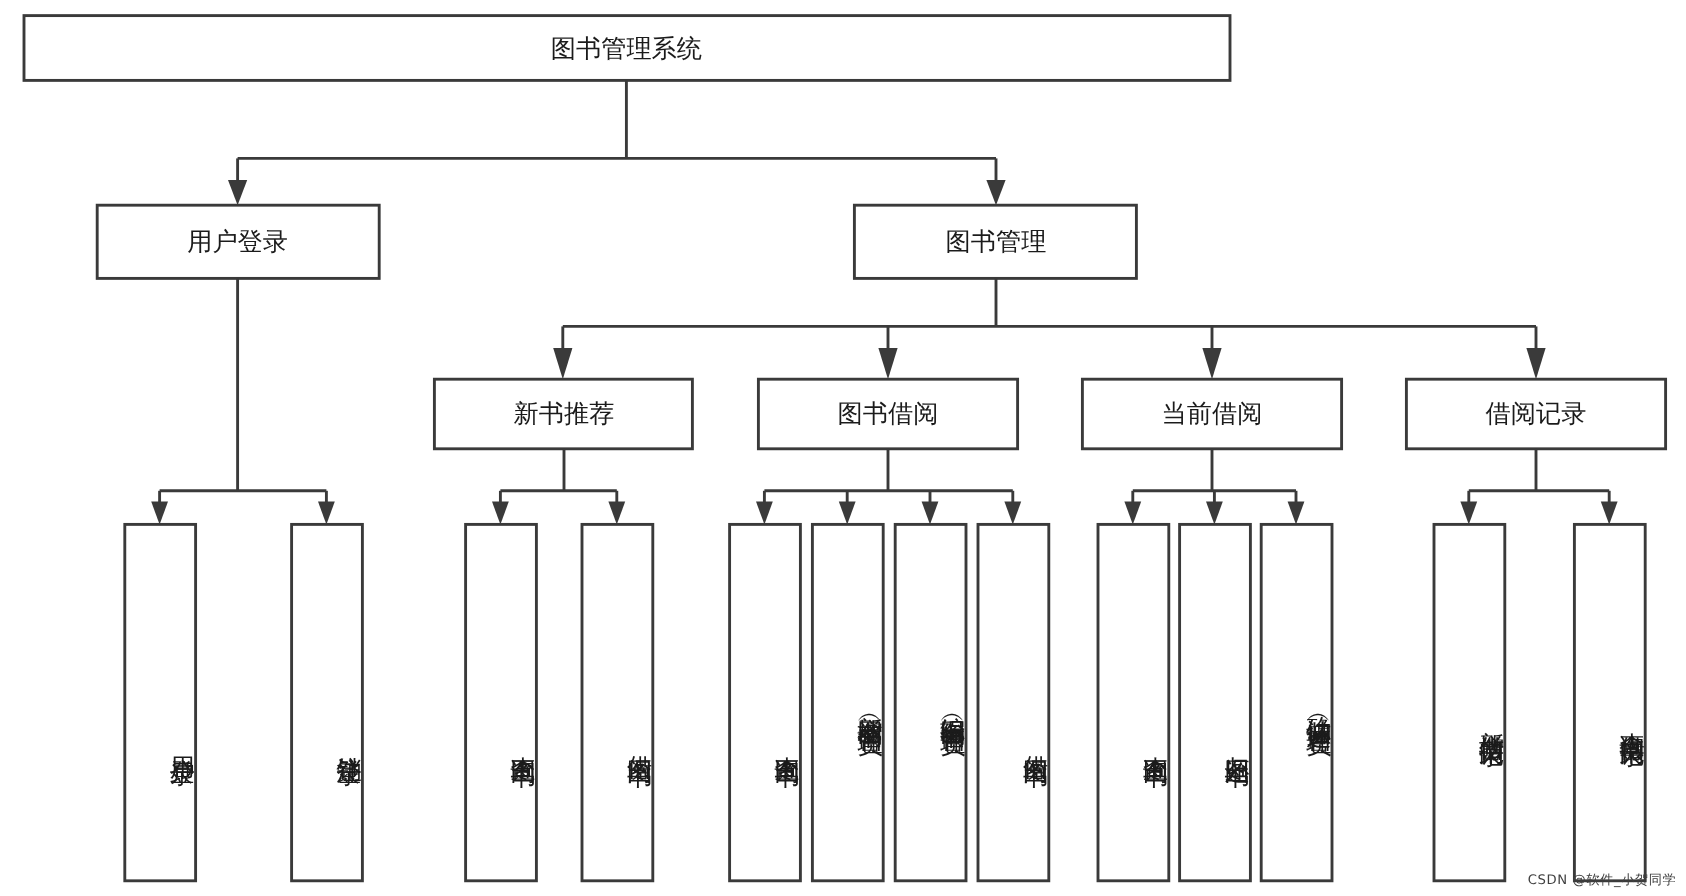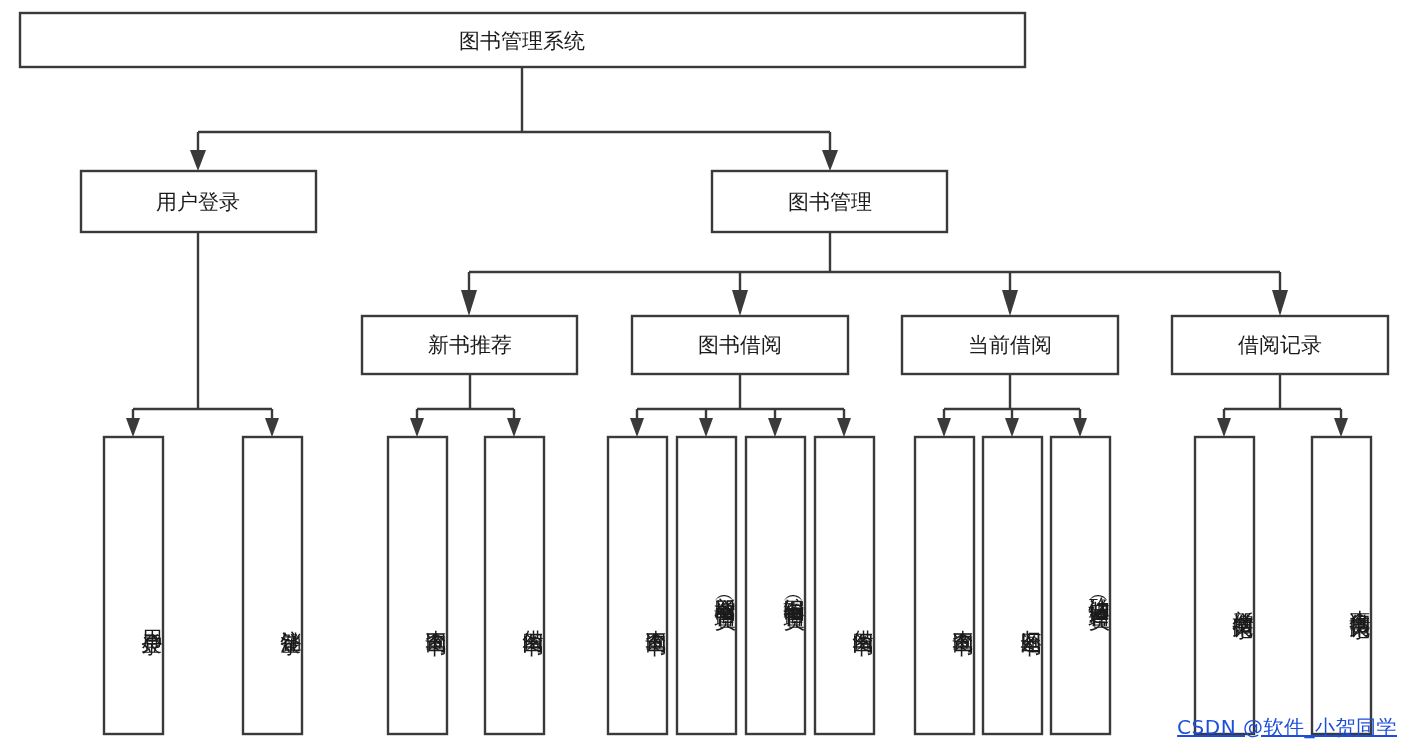--- a/index.html
+++ b/index.html
@@ -61,25 +61,24 @@
     letter-spacing: 2px;
     color: #1b1b1b;
     pointer-events: none;
     user-select: none;
   }
   .watermark {
     position: absolute;
     right: 8px;
     bottom: 6px;
     font-family: "DejaVu Sans", "Liberation Sans", sans-serif;
-    font-size: 20px;
-    color: #1d4ed8;
+    font-size: 11px;
+    color: #404040;
     letter-spacing: 0.5px;
     white-space: nowrap;
-    text-decoration: underline;
   }
 </style>
 </head>
 <body>
 
 <div id="diagram-root">
 
   <svg class="diagram-canvas" viewBox="0 0 1405 747">
 
     <rect class="node-box" x="20" y="13" width="1005" height="54"></rect>

